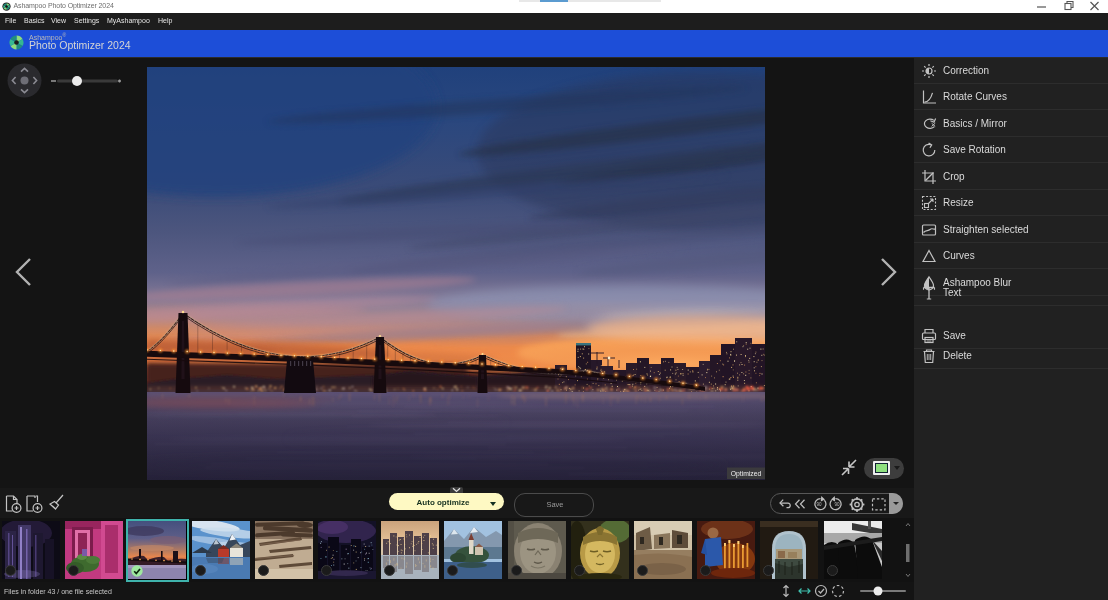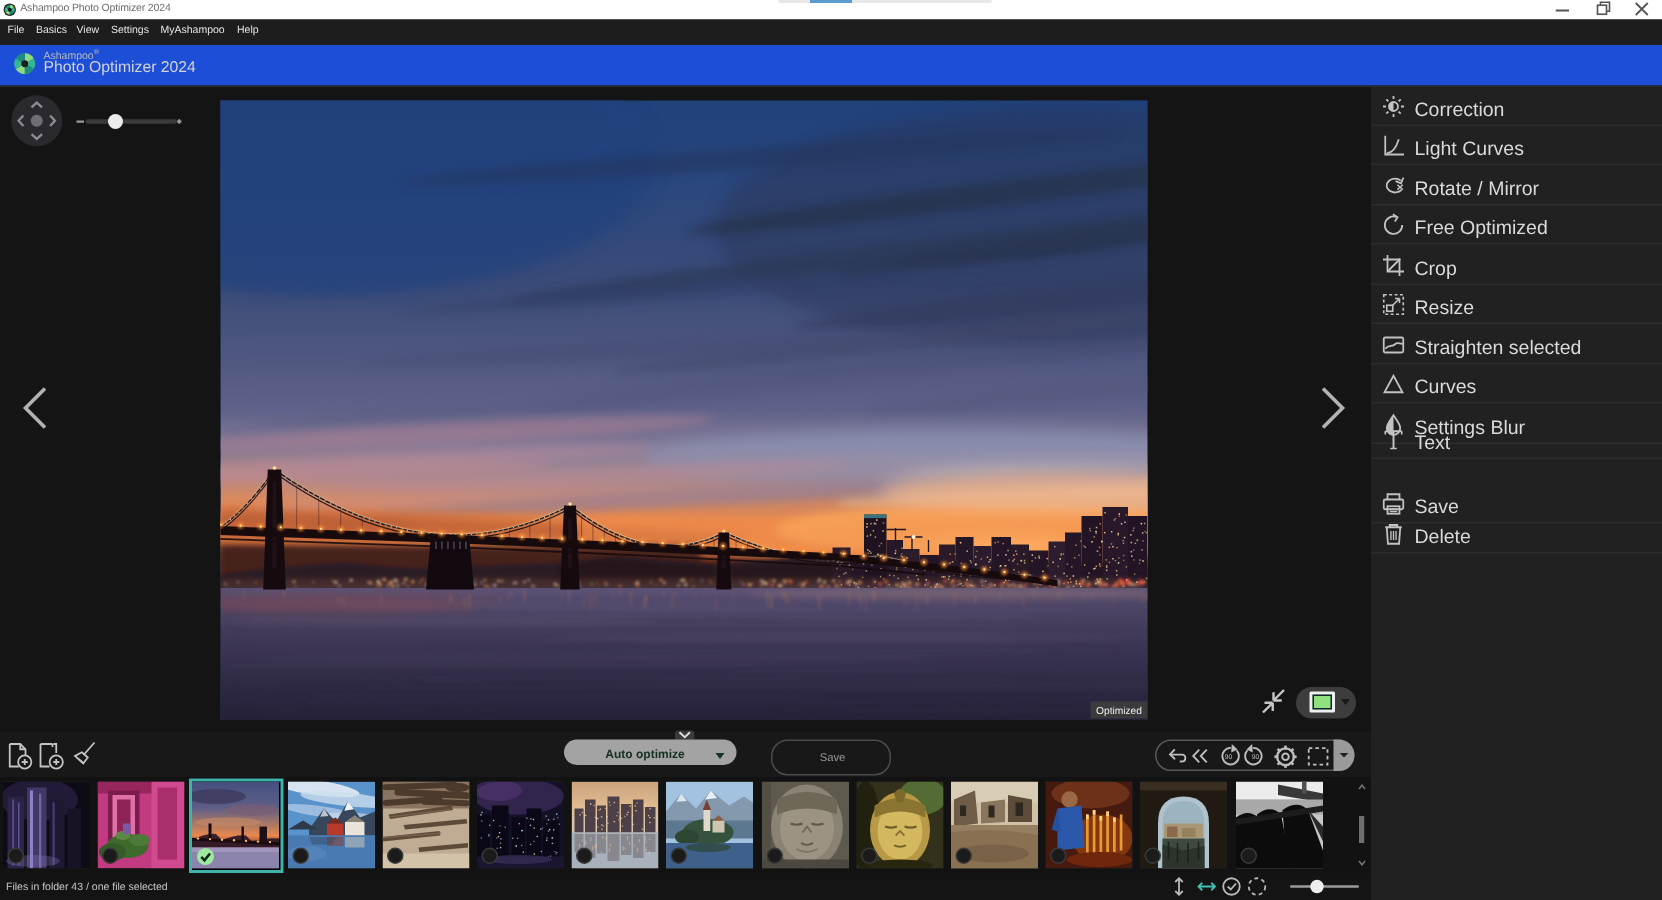--- a/index.html
+++ b/index.html
@@ -16,26 +16,26 @@
 
 #logorow{position:absolute;left:0;top:30px;width:1108px;height:27px;background:#1d4ed8}
 #contentline{position:absolute;left:0;top:57px;width:1108px;height:1px;background:#2b2b2b}
 #logosmall{position:absolute;left:29px;top:2px;font-size:7px;color:#b9b9b9}
 #logobig{position:absolute;left:29px;top:9px;font-size:10.5px;color:#d4d4d4}
 
 #content{position:absolute;left:0;top:58px;width:914px;height:430px;background:#141414}
 
 #sidebar{position:absolute;left:914px;top:58px;width:194px;height:542px;background:#212121}
 .sbrow{position:absolute;left:0;width:194px;height:26px;border-bottom:1px solid #2d2d2d}
-.sbrow .lbl{position:absolute;left:29px;top:7px;font-size:13px;color:#dadada}
+.sbrow .lbl{position:absolute;left:29px;top:7px;font-size:10px;color:#dadada}
 .sbrow svg{position:absolute;left:7px;top:5px}
 
 #toolbar{position:absolute;left:0;top:488px;width:914px;height:32px;background:#181818}
 #tab{position:absolute;left:450px;top:-1px;width:13px;height:6px;background:#3a3a3a;border-radius:2px 2px 0 0}
-#autobtn{position:absolute;left:376px;top:5px;width:115px;height:17px;background:#a3a3a3;border-radius:11px}
+#autobtn{position:absolute;left:389px;top:5px;width:115px;height:17px;background:#fef9c3;border-radius:11px}
 #autobtn .t{position:absolute;left:0px;top:5px;width:108px;text-align:center;font-size:8px;font-weight:bold;color:#15301f}
 #savebtn{position:absolute;left:514px;top:5px;width:80px;height:24px;border:1px solid #4b4b4b;border-radius:11px}
 #savebtn .t{position:absolute;left:0px;top:6px;width:80px;text-align:center;font-size:7.5px;color:#9a9a9a}
 #icongroup{position:absolute;left:770px;top:5px;width:133px;height:21px;border:1px solid #585858;border-radius:10.5px}
 #igcap{position:absolute;left:889px;top:5px;width:14px;height:21px;background:#9a9a9a;border-radius:0 10.5px 10.5px 0}
 
 #thumbs{position:absolute;left:0;top:518px;width:914px;height:64px;background:#121212}
 .thumb{position:absolute;top:3px;width:58px;height:58px;overflow:hidden;background:#222}
 .tcirc{position:absolute;left:3px;bottom:3px;width:11px;height:11px;border-radius:50%;background:#1b1b1b;border:1px solid #3a3a3a}
 
@@ -1411,40 +1411,40 @@
         </svg>
         <span class="lbl">Correction</span>
       </div>
  <div class="sbrow" style="top:26.4px">
         <svg width="16" height="16" viewBox="0 0 16 16">
           <g fill="none" stroke="#c2c2c2" stroke-width="1.2">
             <path d="M2.5 1.5 V14 H15"></path>
             <path d="M3.5 13.2 C8 12.8 10 9 11.5 3.8"></path>
           </g>
         </svg>
-        <span class="lbl">Light Curves</span>
+        <span class="lbl">Rotate Curves</span>
       </div>
  <div class="sbrow" style="top:52.9px">
         <svg width="16" height="16" viewBox="0 0 16 16">
           <g fill="none" stroke="#c2c2c2" stroke-width="1.2">
             <path d="M12.9 4.4 A5.6 4.6 0 1 0 13.4 10.6"></path>
             <path d="M14.6 2.4 L13 6.2 L9.4 4.8"></path>
             <path d="M10.6 7.2 L14.2 10.4 M10.6 10.4 L14.2 7.2" stroke-width="1"></path>
           </g>
         </svg>
-        <span class="lbl">Rotate / Mirror</span>
+        <span class="lbl">Basics / Mirror</span>
       </div>
  <div class="sbrow" style="top:79.3px">
         <svg width="16" height="16" viewBox="0 0 16 16">
           <g fill="none" stroke="#c2c2c2" stroke-width="1.2">
             <path d="M9.8 2.6 A5.8 5.8 0 1 0 13.8 8"></path>
             <path d="M7.6 0.9 L10.7 2.9 L8.9 5.7"></path>
           </g>
         </svg>
-        <span class="lbl">Free Optimized</span>
+        <span class="lbl">Save Rotation</span>
       </div>
  <div class="sbrow" style="top:105.8px">
         <svg width="16" height="16" viewBox="0 0 16 16">
           <g fill="none" stroke="#c2c2c2" stroke-width="1.2">
             <path d="M1 4 H12 V15 M4 1 V12 H15"></path>
             <path d="M4.5 11.5 L12.5 3.5"></path>
           </g>
         </svg>
         <span class="lbl">Crop</span>
       </div>
@@ -1471,21 +1471,21 @@
         <svg width="16" height="16" viewBox="0 0 16 16">
           <path d="M8 2.5 L14 13.5 H2 Z" fill="none" stroke="#c2c2c2" stroke-width="1.2"></path>
         </svg>
         <span class="lbl">Curves</span>
       </div>
  <div class="sbrow" style="top:211.6px">
         <svg width="16" height="16" viewBox="0 0 16 16">
           <path d="M8 1.8 C10.5 5.5 12.5 8 12.5 10.4 A4.5 4.5 0 0 1 3.5 10.4 C3.5 8 5.5 5.5 8 1.8 Z" fill="none" stroke="#c2c2c2" stroke-width="1.2"></path>
           <path d="M8 1.8 C5.5 5.5 3.5 8 3.5 10.4 A4.5 4.5 0 0 0 8 14.9 Z" fill="#c2c2c2"></path>
         </svg>
-        <span class="lbl">Settings Blur</span>
+        <span class="lbl">Ashampoo Blur</span>
       </div>
  <div class="sbrow" style="top:222px">
         <svg width="16" height="16" viewBox="0 0 16 16">
           <g stroke="#c2c2c2" stroke-width="1.3" fill="none">
             <path d="M2.5 2.5 H13.5 M8 2.5 V14"></path>
             <path d="M2.5 2.5 v2.2 M13.5 2.5 v2.2 M5.8 14 h4.4" stroke-width="1.1"></path>
           </g>
         </svg>
         <span class="lbl">Text</span>
       </div>

